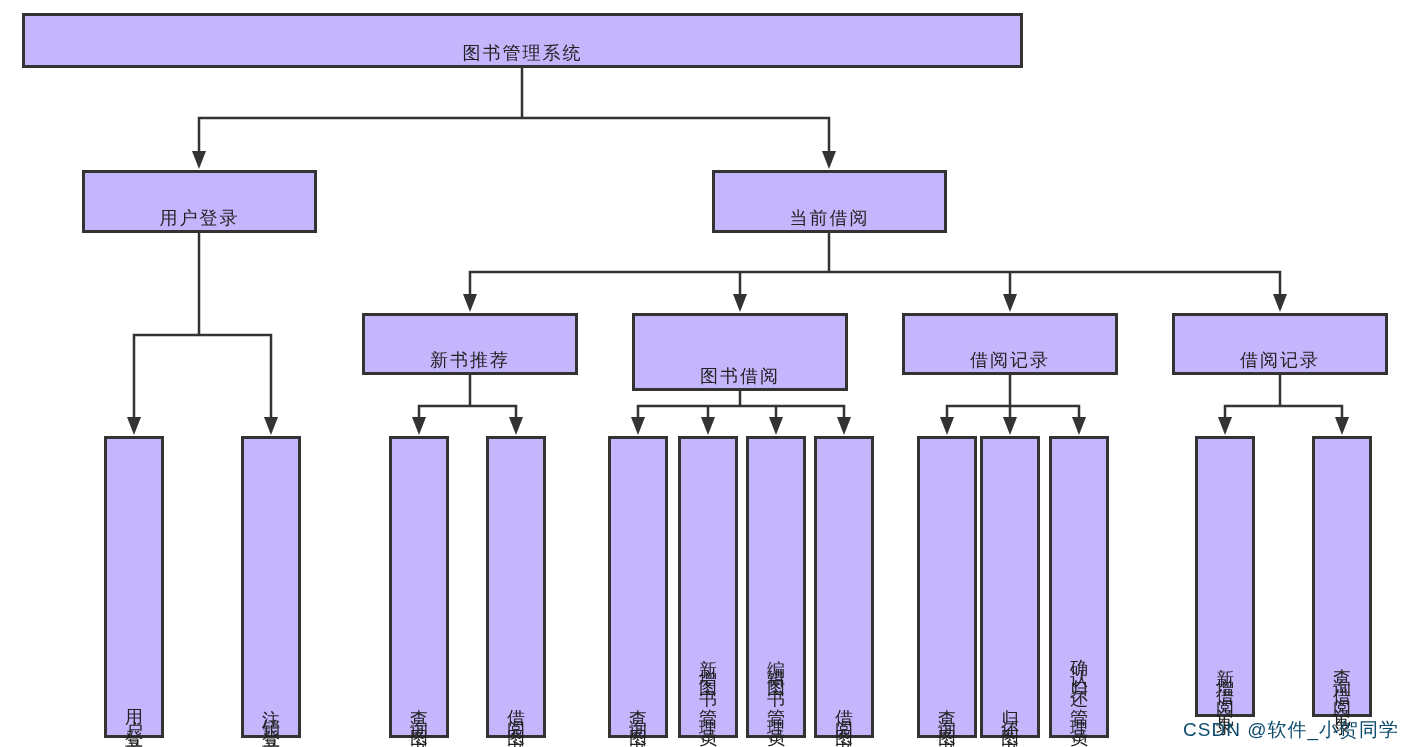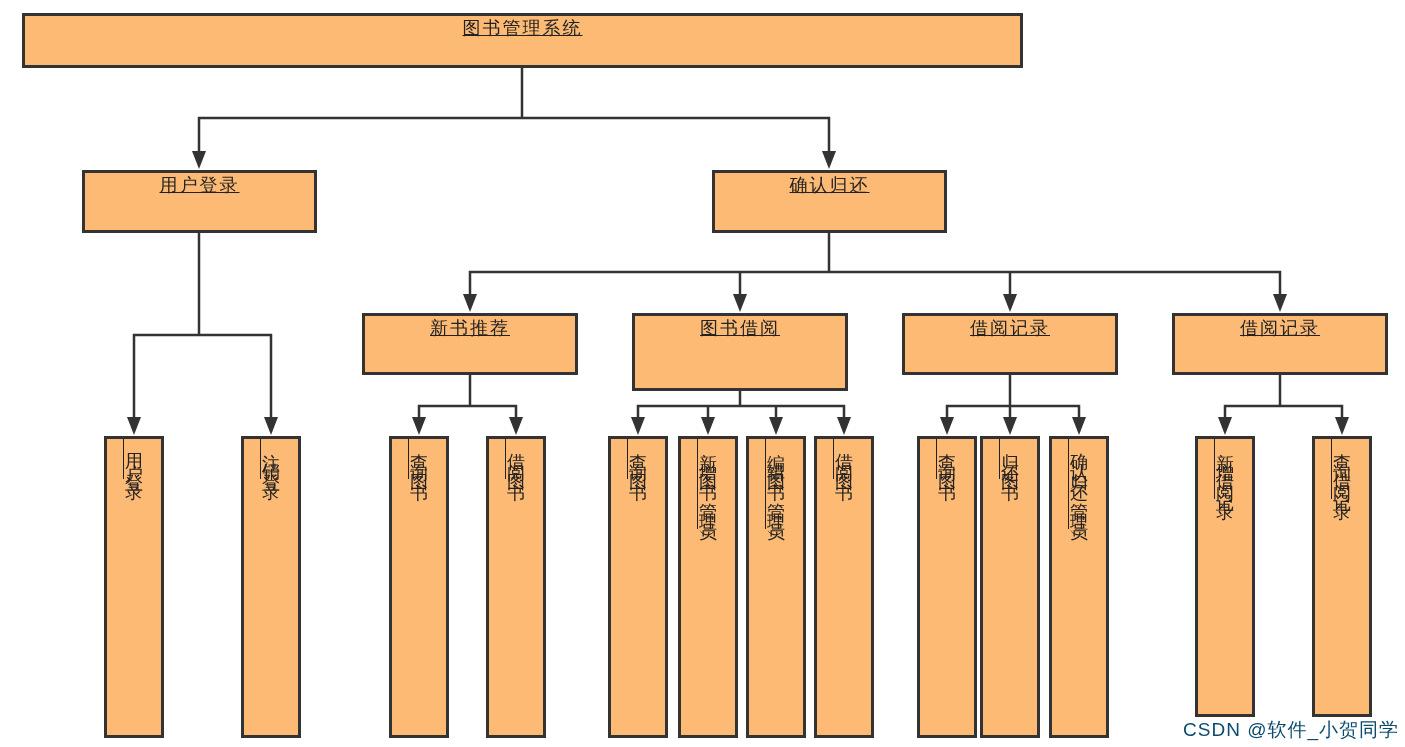--- a/index.html
+++ b/index.html
@@ -18,26 +18,25 @@
   #wires {
     position: absolute;
     left: 0; top: 0;
     width: 1405px; height: 747px;
     pointer-events: none;
   }
   .box {
     position: absolute;
     box-sizing: border-box;
     border: 3px solid #333333;
-    background: #fdba74;
+    background: #c4b5fd;
     display: flex;
-    align-items: flex-start;
+    align-items: flex-end;
     justify-content: center;
     color: #222222;
-    text-decoration: underline;
   }
   .hbox span {
     font-size: 18px;
     letter-spacing: 2px;
     white-space: nowrap;
   }
   .vbox span {
     writing-mode: vertical-rl;
     text-orientation: mixed;
     font-size: 18px;
@@ -117,21 +116,21 @@
   </svg>
 
   <div class="box hbox" style="left:22px;top:13px;width:1001px;height:55px">
     <span>图书管理系统</span>
   </div>
 
   <div class="box hbox" style="left:82px;top:170px;width:235px;height:63px">
     <span>用户登录</span>
   </div>
   <div class="box hbox" style="left:712px;top:170px;width:235px;height:63px">
-    <span>确认归还</span>
+    <span>当前借阅</span>
   </div>
 
   <div class="box hbox" style="left:362px;top:313px;width:216px;height:62px">
     <span>新书推荐</span>
   </div>
   <div class="box hbox" style="left:632px;top:313px;width:216px;height:78px">
     <span>图书借阅</span>
   </div>
   <div class="box hbox" style="left:902px;top:313px;width:216px;height:62px">
     <span>借阅记录</span>

